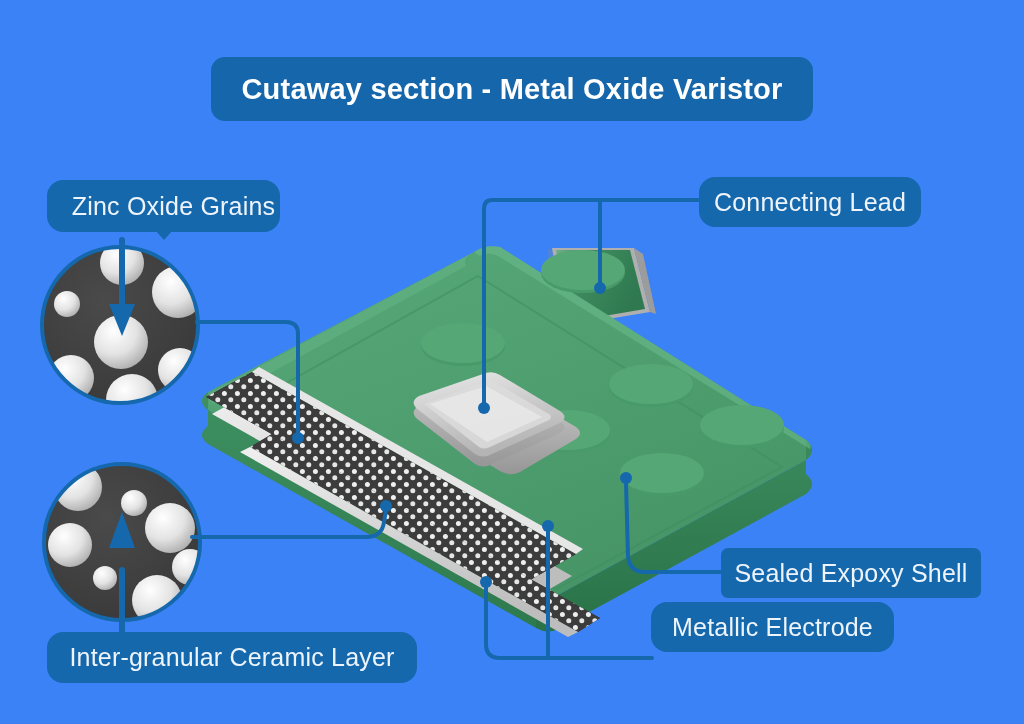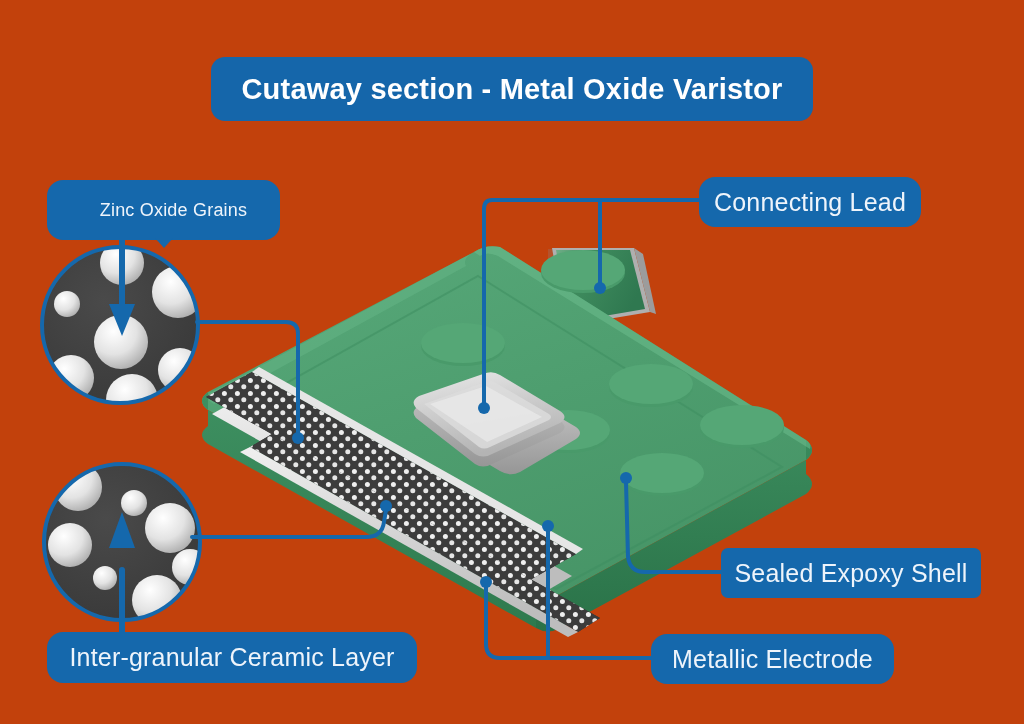--- a/index.html
+++ b/index.html
@@ -8,21 +8,21 @@
     padding: 0;
     background: #ffffff;
   }
   body {
     font-family: "Liberation Sans", sans-serif;
   }
   #stage {
     position: relative;
     width: 1024px;
     height: 724px;
-    background: #c2410c;
+    background: #3b82f6;
     overflow: hidden;
   }
   svg.layer {
     position: absolute;
     left: 0;
     top: 0;
     width: 1024px;
     height: 724px;
   }
   #svg-art { z-index: 1; }
@@ -295,34 +295,34 @@
         <path d="M 548,658 L 500,658 Q 486,658 486,644 L 486,586"></path>
         <circle cx="486" cy="582" r="6" fill="#1568AC" stroke="none"></circle>
       </g>
     </g>
   </svg>
 
   <div class="pill title" style="left:211px; top:57px; width:602px; height:64px; font-size:29px;">
     <span class="pill-text">Cutaway section - Metal Oxide Varistor</span>
   </div>
 
-  <div class="pill" style="left:47px; top:180px; width:233px; height:60px; font-size:18px;padding-left:20px;">
+  <div class="pill" style="left:47px; top:180px; width:233px; height:52px; font-size:25px;padding-left:20px;">
     <span class="pill-text">Zinc Oxide Grains</span>
     <span class="tail"></span>
   </div>
 
   <div class="pill" style="left:47px; top:632px; width:370px; height:51px; font-size:25px;">
     <span class="pill-text">Inter-granular Ceramic Layer</span>
   </div>
 
   <div class="pill" style="left:699px; top:177px; width:222px; height:50px; font-size:25px;">
     <span class="pill-text">Connecting Lead</span>
   </div>
 
   <div class="pill" style="left:721px; top:548px; width:260px; height:50px; font-size:25px;border-radius:7px;">
     <span class="pill-text">Sealed Expoxy Shell</span>
   </div>
 
-  <div class="pill" style="left:651px; top:634px; width:243px; height:50px; font-size:25px;">
+  <div class="pill" style="left:651px; top:602px; width:243px; height:50px; font-size:25px;">
     <span class="pill-text">Metallic Electrode</span>
   </div>
 
 </div>
 
 </body></html>

